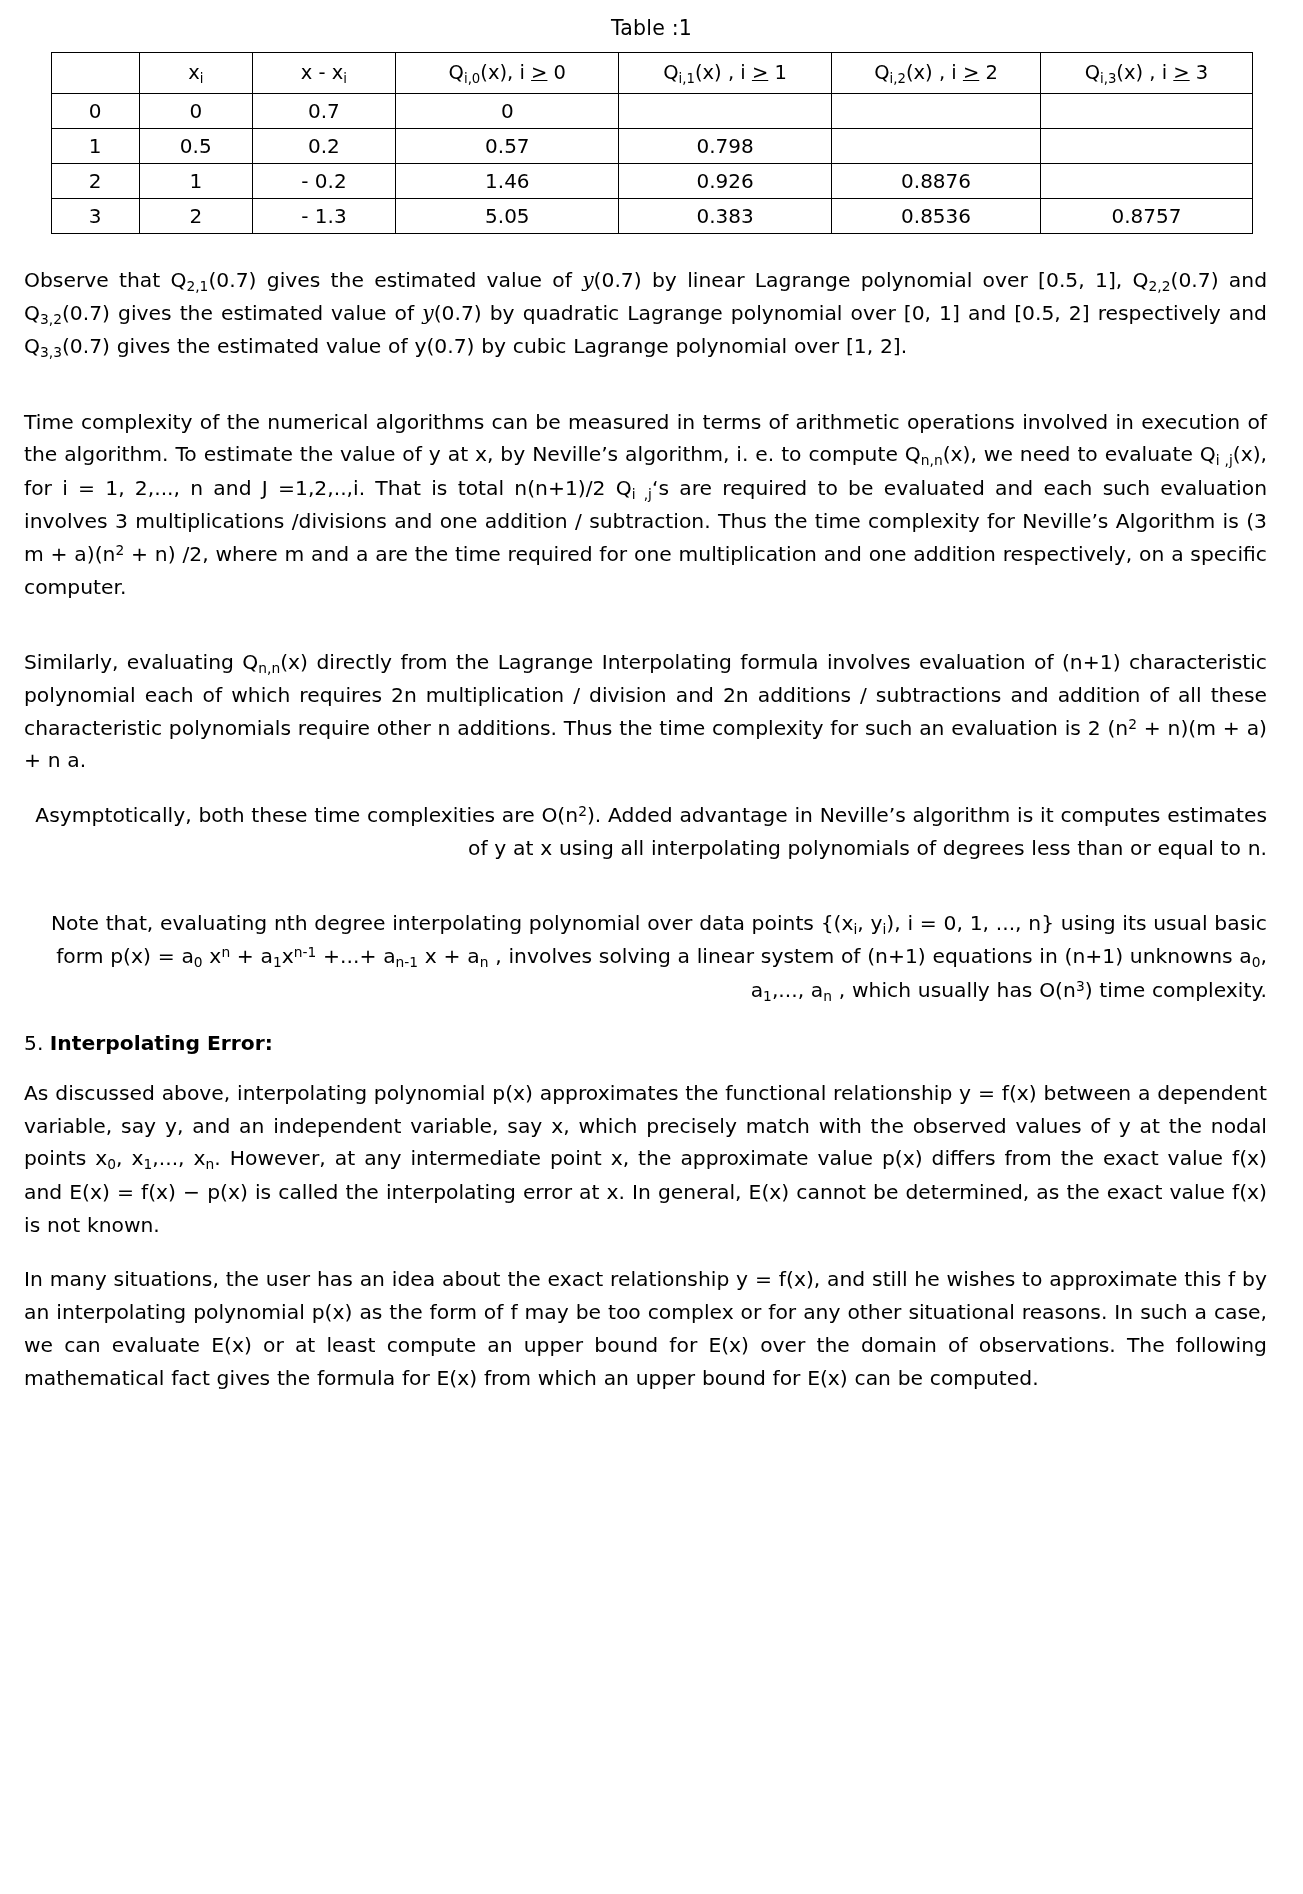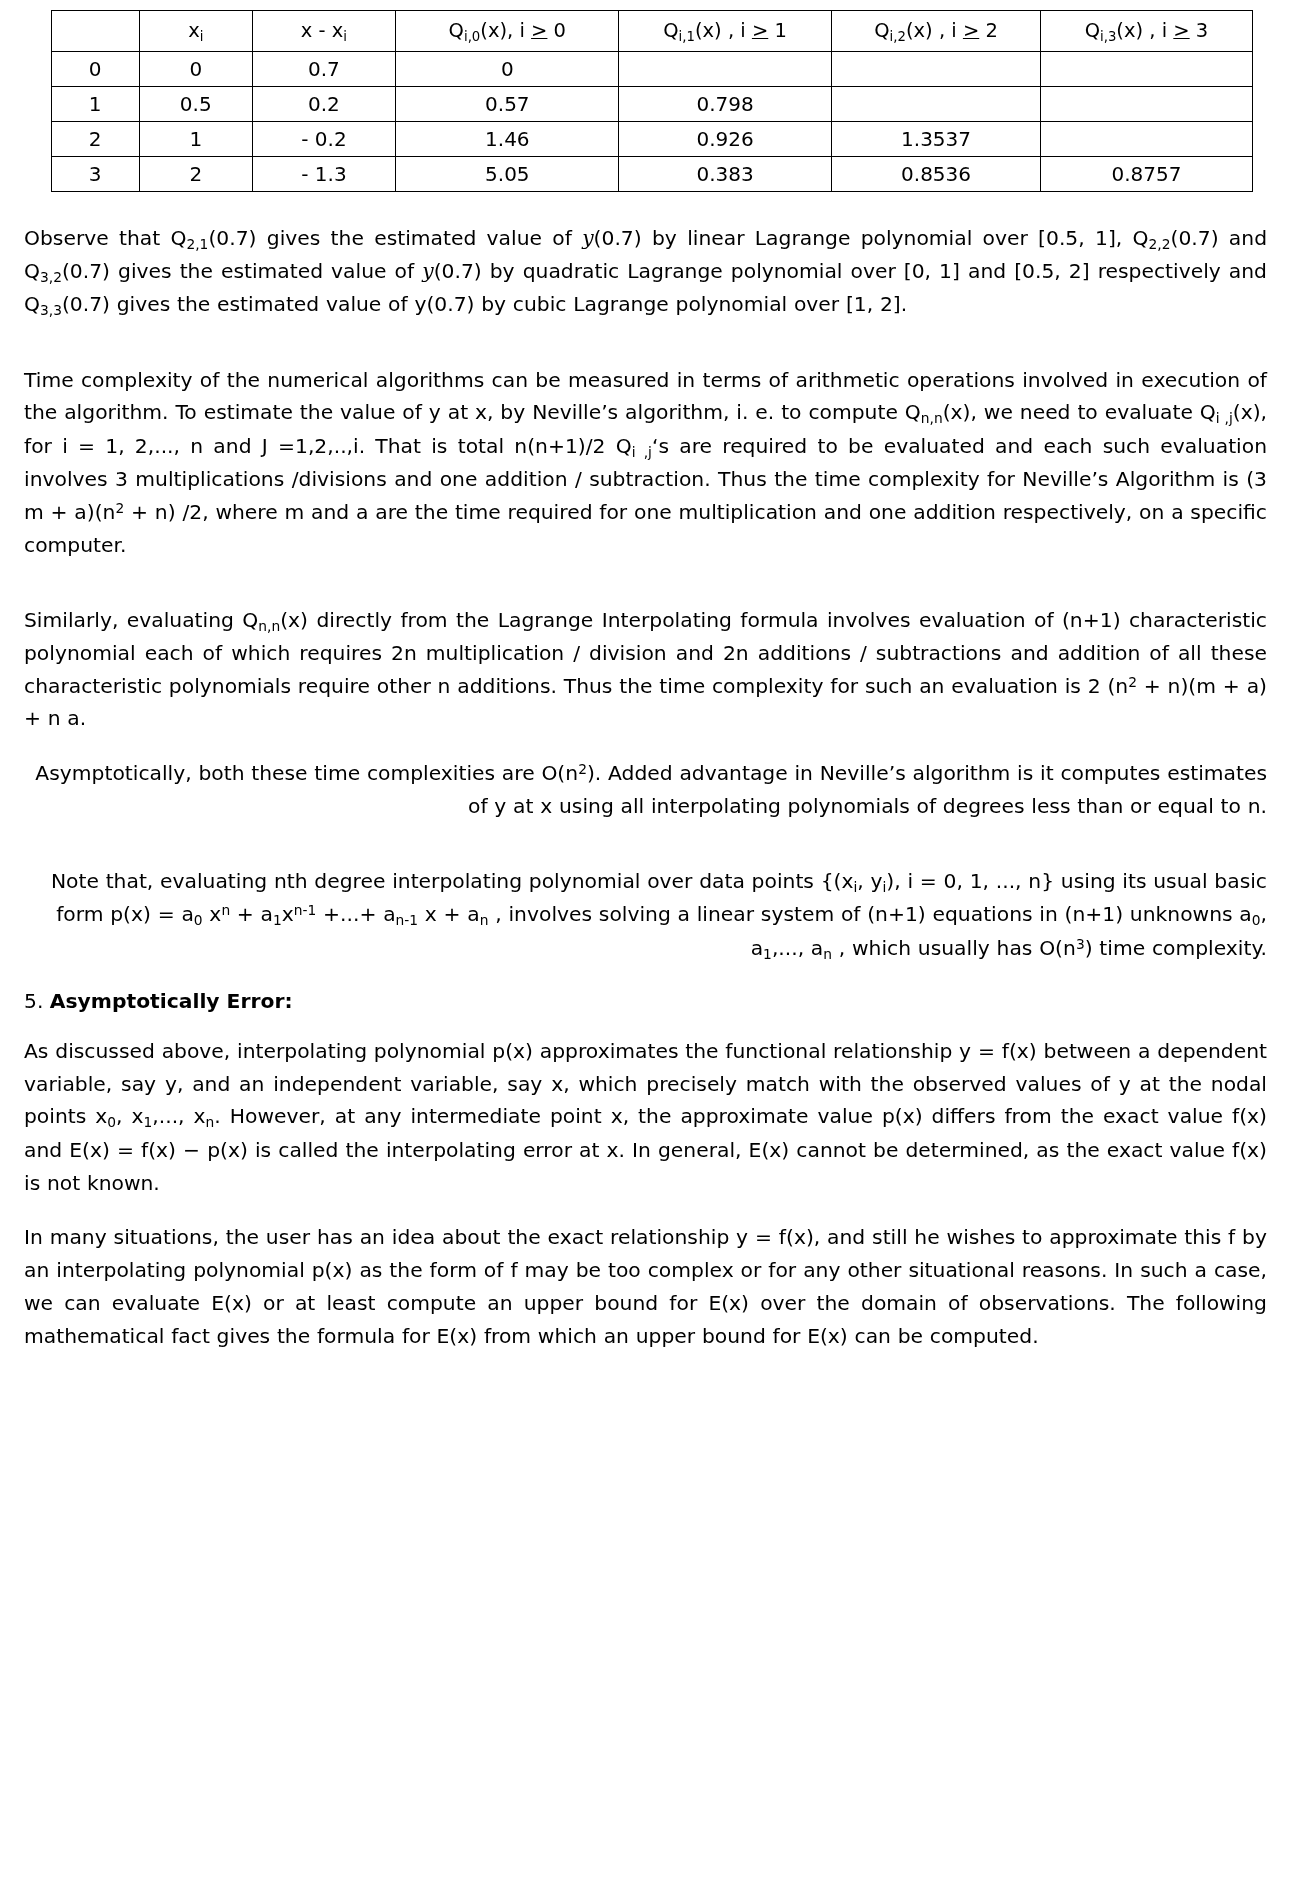--- a/index.html
+++ b/index.html
@@ -76,20 +76,21 @@
     margin: 24px 0 22px 0;
   }
   h3.section b { font-weight: bold; }
   .tight { margin-bottom: 0; }
 </style>
 </head>
 <body>
 
 <div class="page">
 
+  <div class="table-title">Table :1</div>
 
   <table class="neville">
     <colgroup>
       <col class="c0">
         <col class="c1">
         <col class="c2">
         <col class="c3">
         <col class="c4">
         <col class="c5">
         <col class="c6">
@@ -123,21 +124,21 @@
         <td>0.798</td>
         <td></td>
         <td></td>
       </tr>
       <tr>
         <td>2</td>
         <td>1</td>
         <td>- 0.2</td>
         <td>1.46</td>
         <td>0.926</td>
-        <td>1.3537</td>
+        <td>0.8876</td>
         <td></td>
       </tr>
       <tr>
         <td>3</td>
         <td>2</td>
         <td>- 1.3</td>
         <td>5.05</td>
         <td>0.383</td>
         <td>0.8536</td>
         <td>0.8757</td>
@@ -154,19 +155,19 @@
   <div class="spacer-lg"></div>
 
   <p class="body"><span>Similarly, evaluating Q</span><sub>n,n</sub><span>(x) directly from the Lagrange Interpolating formula involves evaluation of (n+1) characteristic polynomial each of which requires 2n multiplication / division and 2n additions / subtractions and addition of all these characteristic polynomials require  other n additions. Thus the time complexity for such an evaluation is  2 (n</span><sup>2</sup><span> + n)(m + a) + n a.</span></p>
 
   <p class="body nojust"><span>Asymptotically, both these time complexities are O(n</span><sup>2</sup><span>). Added advantage in Neville’s algorithm is it computes estimates of y at x using all interpolating polynomials of degrees less than or equal to n.</span></p>
 
   <div class="spacer-lg"></div>
 
   <p class="body nojust"><span>Note that, evaluating nth degree interpolating polynomial over data points {(x</span><sub>i</sub><span>, y</span><sub>i</sub><span>), i = 0, 1, ..., n} using its usual basic form  p(x) = a</span><sub>0</sub><span> x</span><sup>n</sup><span> + a</span><sub>1</sub><span>x</span><sup>n-1</sup><span> +...+ a</span><sub>n-1</sub><span> x + a</span><sub>n</sub><span> , involves solving a linear system of (n+1) equations in (n+1) unknowns a</span><sub>0</sub><span>, a</span><sub>1</sub><span>,..., a</span><sub>n</sub><span> , which usually has O(n</span><sup>3</sup><span>) time complexity.</span></p>
 
-  <h3 class="section"><span>5.</span> <b>Asymptotically Error:</b></h3>
+  <h3 class="section"><span>5.</span> <b>Interpolating Error:</b></h3>
 
   <p class="body tight"><span>As discussed above, interpolating polynomial p(x) approximates the functional relationship y = f(x) between a dependent variable, say y, and an independent variable, say x, which precisely match with the observed values of y at the nodal points x</span><sub>0</sub><span>, x</span><sub>1</sub><span>,..., x</span><sub>n</sub><span>. However, at any intermediate point x, the approximate value p(x) differs from the exact value f(x) and E(x) = f(x) − p(x) is called the interpolating error at x. In general, E(x) cannot be determined, as the exact value f(x) is not known.</span></p>
 
   <p class="body"><span>In many situations, the user has an idea about the exact relationship y = f(x), and still he wishes to approximate this f by an interpolating polynomial p(x) as the form of f may be too complex or for any other situational reasons. In such a case, we can evaluate E(x) or at least compute an upper bound for E(x) over the domain of observations. The following mathematical fact gives the formula for E(x) from which an upper bound for E(x) can be computed.</span></p>
 
 </div>
 
 </body></html>

